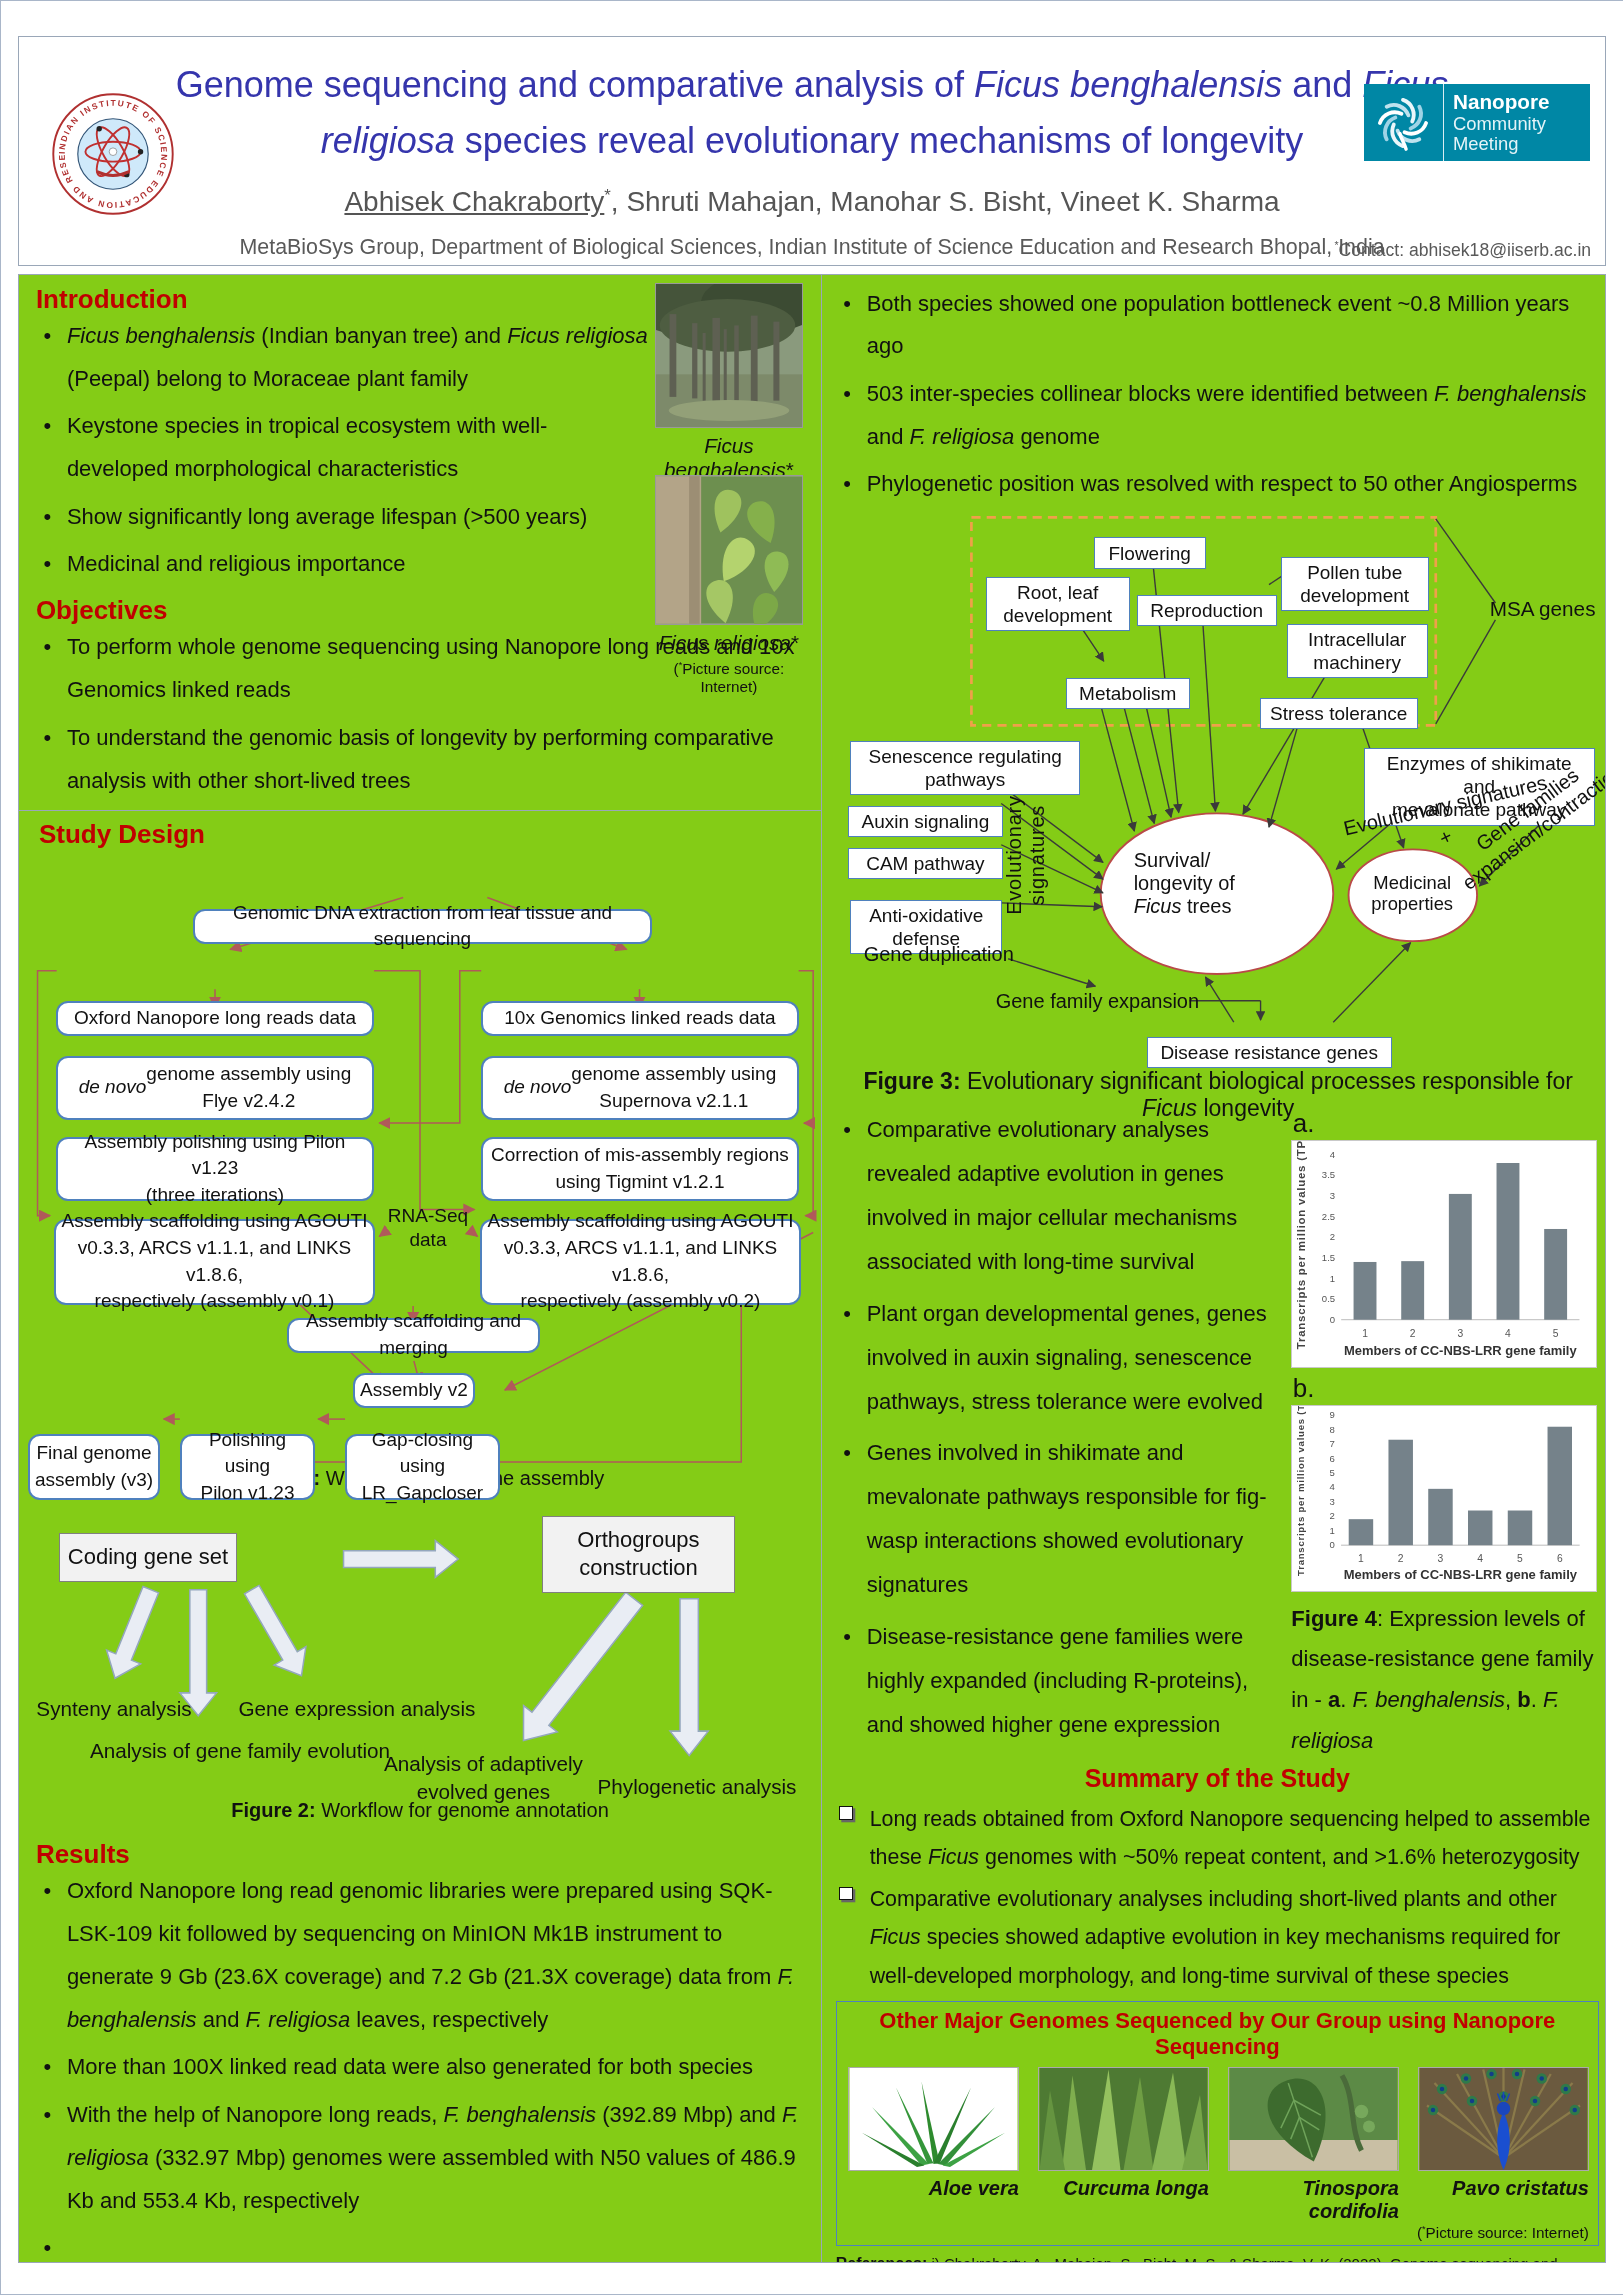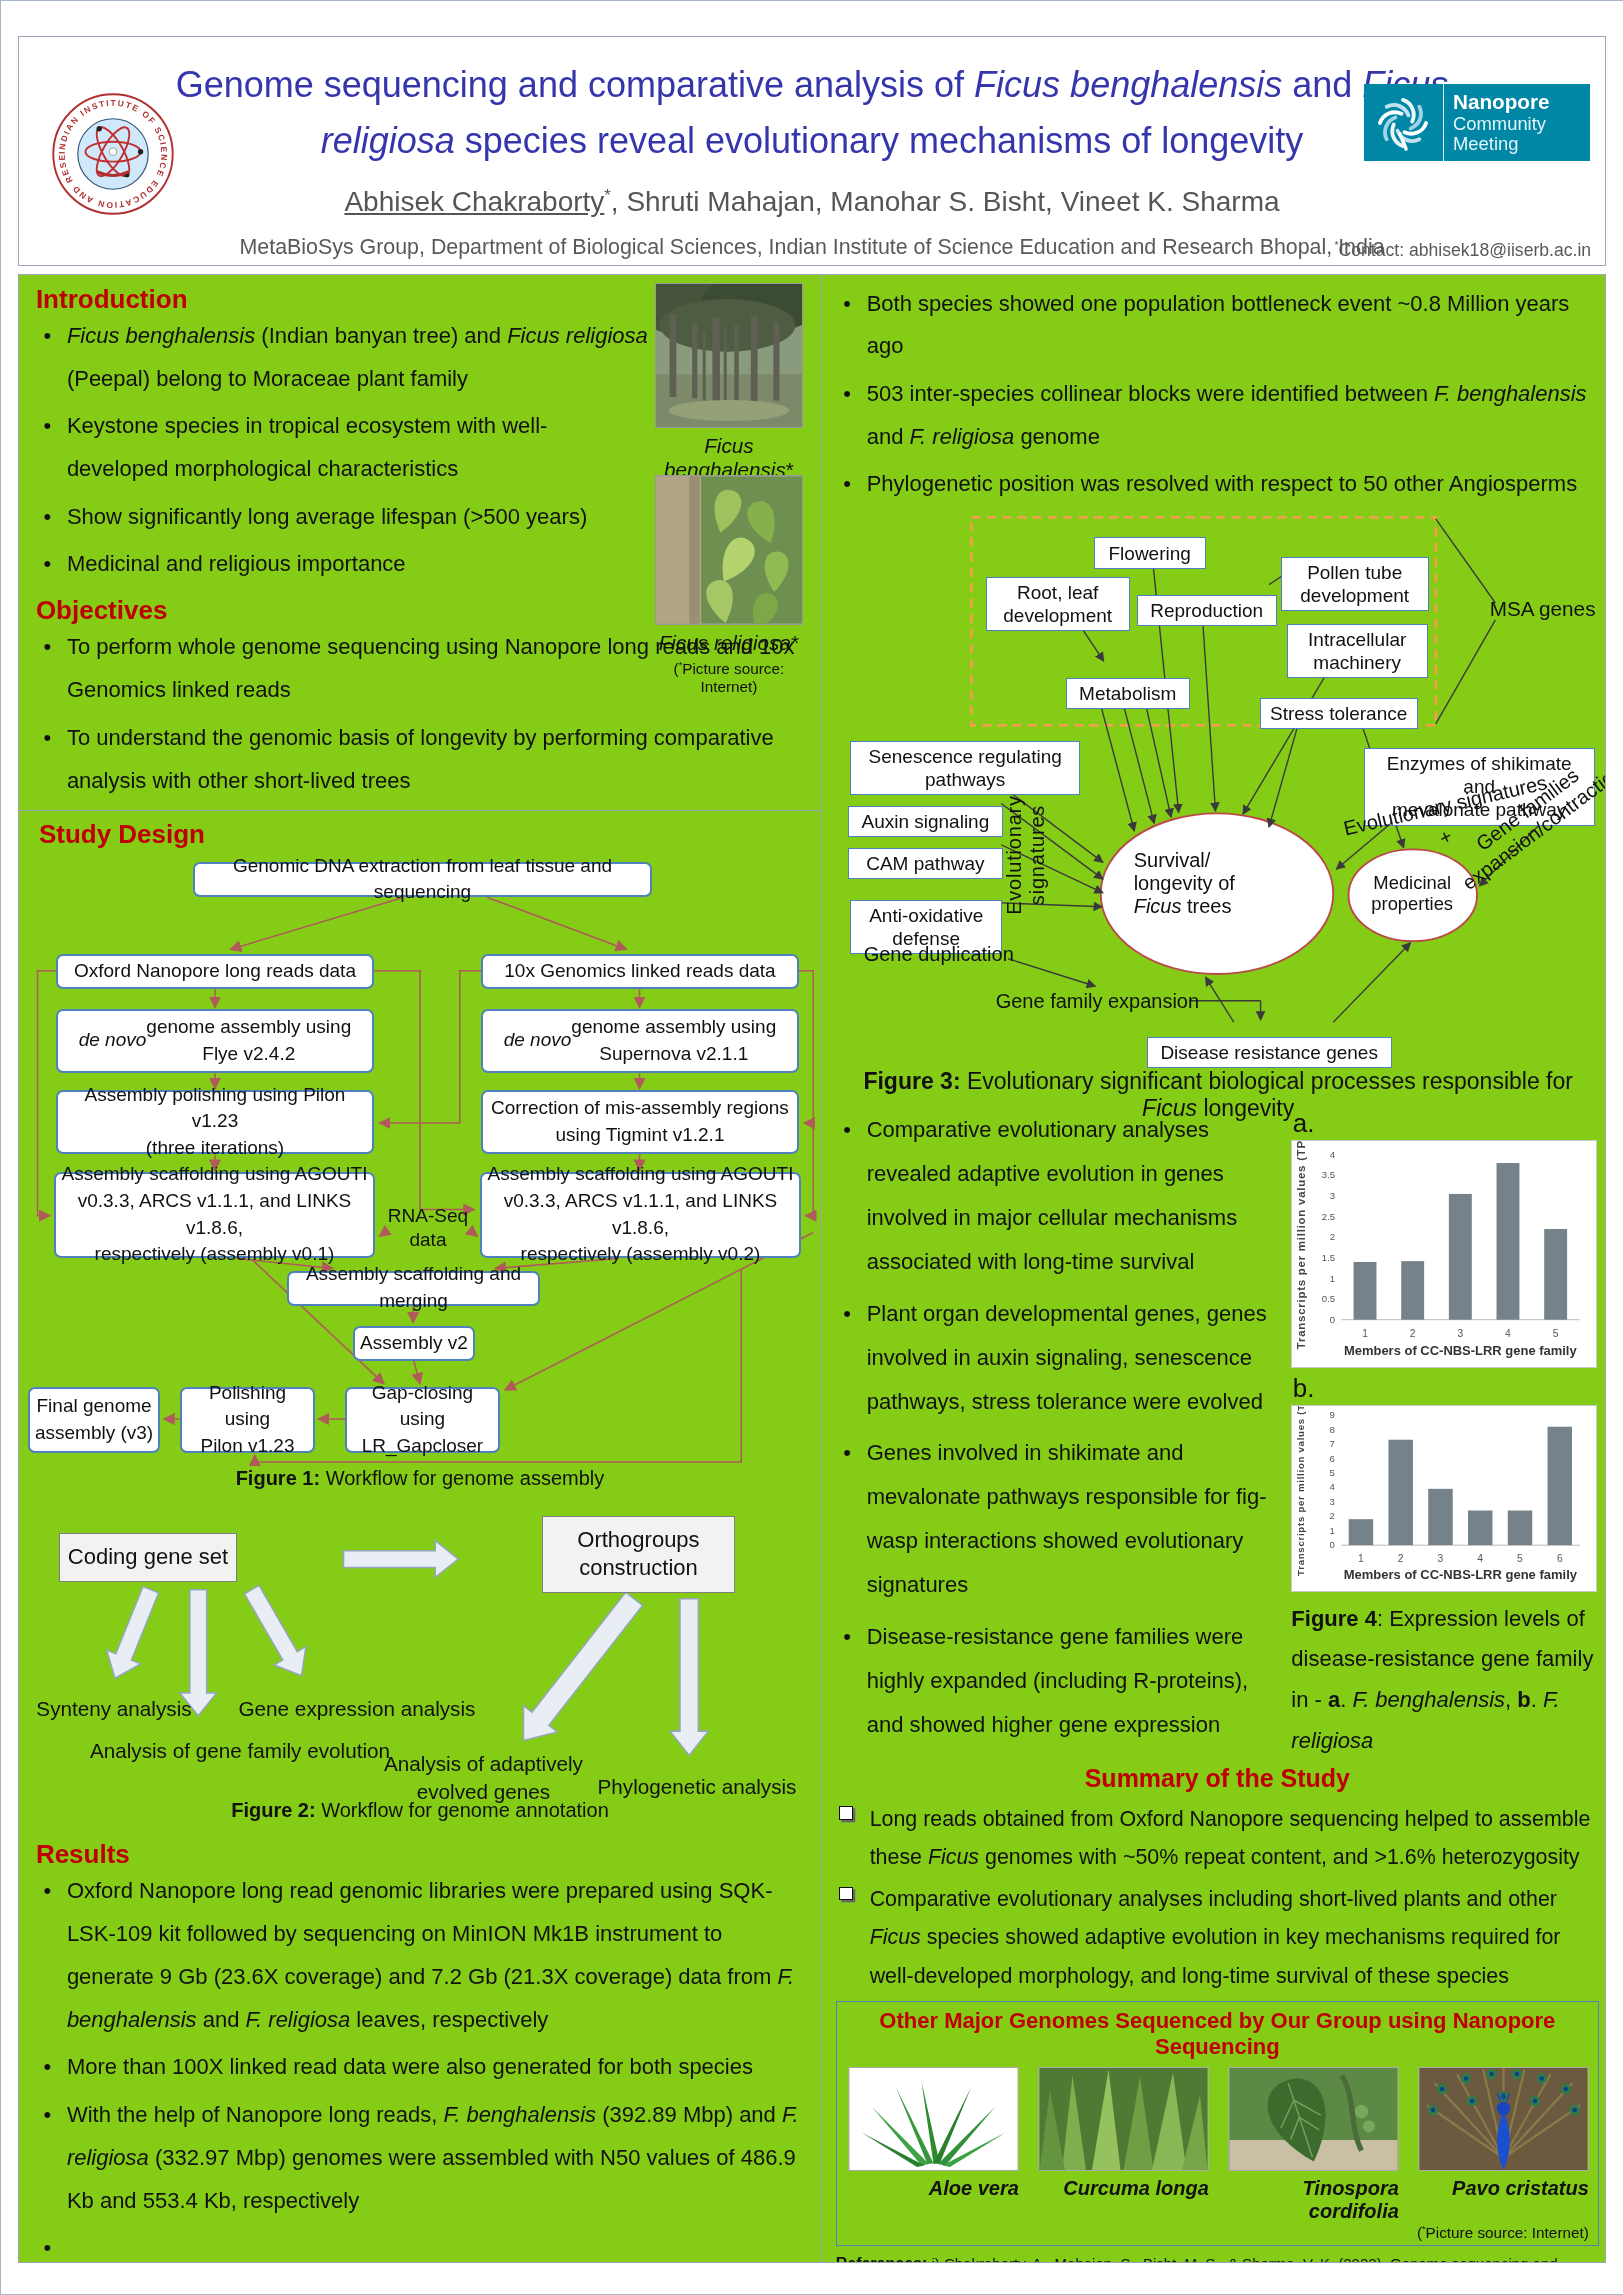--- a/index.html
+++ b/index.html
@@ -40,23 +40,23 @@
   .ph { position:absolute; right:17px; width:150px; text-align:center; }
   .ph .frame { border:0.8px solid #999; background:#ccc; }
   .ph .cap { font-size:20.7px; margin-top:3.1px; }
   .ph .src { font-size:15.3px; margin-top:4.6px; }
 
   .sd-h { margin:7.7px 0 0 20px; }
 
   
   .fig1 { position:relative; width:796px; height:654px; margin-left:3.1px; }
   .fig1 svg.lines, .fig2 svg.lines, .fig3 svg.lines { position:absolute; left:0; top:0; z-index:0; }
-  .fbox { position:absolute; z-index:1; border:2.3px solid #4f81bd; background:#fff; border-radius:7px;
+  .fbox { position:absolute; z-index:1; border:2.3px solid #4f81bd; background:#fff; border-radius:12px;
           display:flex; align-items:center; justify-content:center; text-align:center;
-          font-size:19px; line-height:1.4; padding:1.5px 4.6px; }
+          font-size:19px; line-height:1.4; padding:1.5px 4.6px;margin-top:47px; }
   .flab { position:absolute; z-index:1; text-align:center; font-size:19px; line-height:1.3; }
   .figcap { position:absolute; width:100%; text-align:center; font-size:20px; }
 
   
   .fig2 { position:relative; width:796px; height:325px; margin-left:3.1px; }
   .gbox { position:absolute; z-index:1; border:1.1px solid #808080; background:#f2f2f2;
           display:flex; align-items:center; justify-content:center; text-align:center;
           font-size:22px; line-height:1.3; }
   .f2lab { position:absolute; z-index:1; font-size:20.7px; text-align:center; line-height:1.35; }
 

